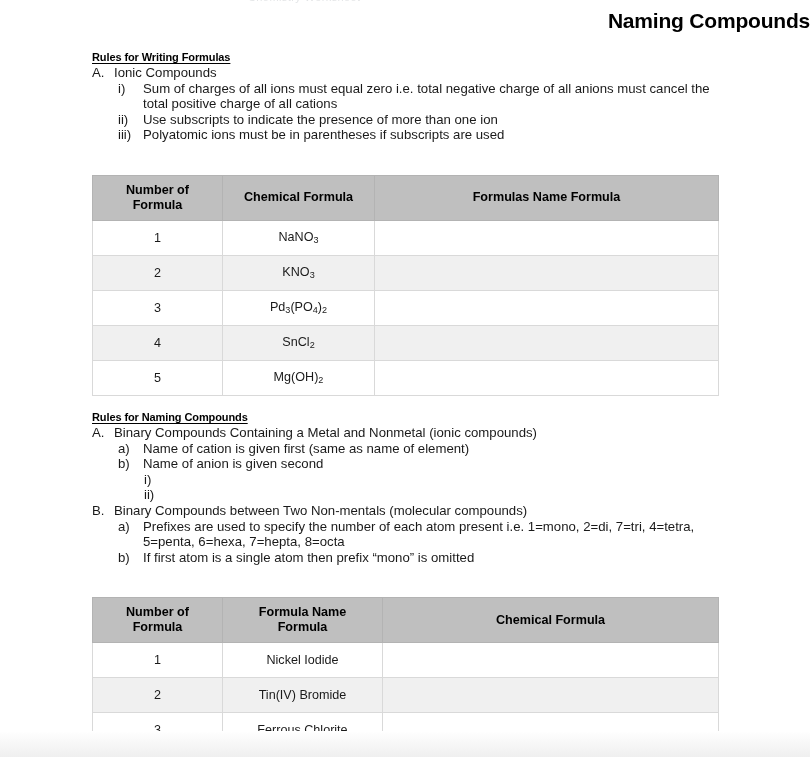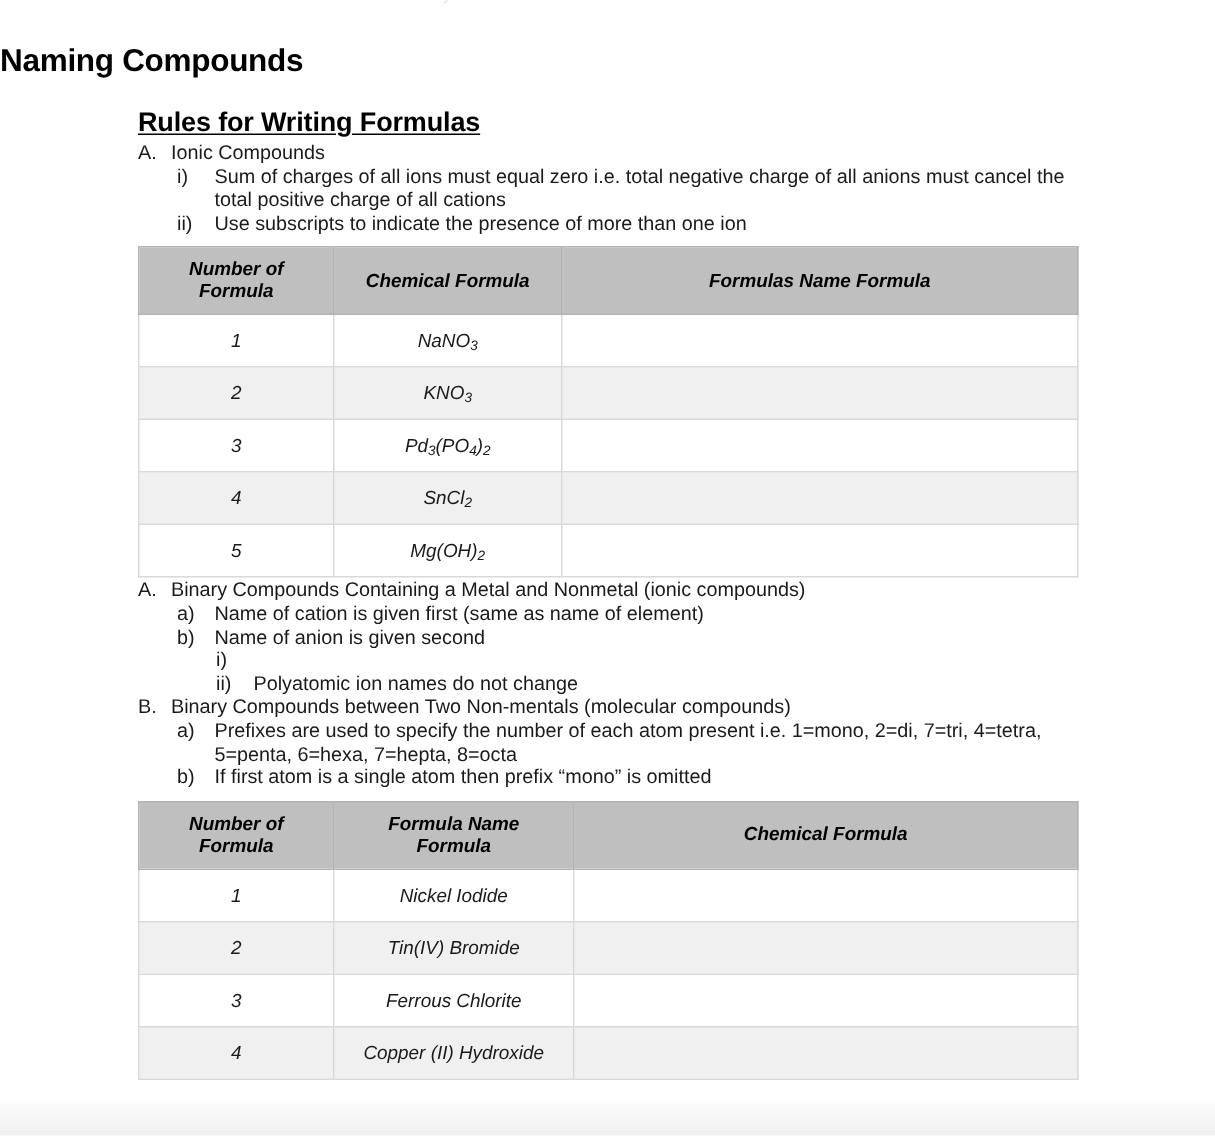--- a/index.html
+++ b/index.html
@@ -38,36 +38,36 @@
     font-size: 11px;
     line-height: 11px;
     color: #9aa0a6;
     white-space: nowrap;
     transform: translateY(-8px);
     letter-spacing: 0.4px;
   }
 
   .doc-title {
     margin: 0;
-    padding-top: 29px;
-    text-align: left;
+    padding-top: 9px;
+    text-align: right;
     font-size: 21px;
     font-weight: bold;
     letter-spacing: -0.2px;
     color: #000;
   }
 
   .content {
     padding-left: 92px;
     padding-right: 90px;
     margin-top: 18px;
   }
 
   .section-heading {
-    font-size: 18px;
+    font-size: 11px;
     font-weight: bold;
     text-decoration: underline;
     text-underline-offset: 2px;
     margin: 0 0 2px 0;
     color: #000;
     letter-spacing: -0.1px;
   }
 
   
   .outline {
@@ -103,24 +103,23 @@
   .lvl-c > .ol-marker { width: 25px; }
 
   .gap-top { margin-top: 15px; }
 
   em { font-style: italic; }
 
   
   .data-table {
     border-collapse: collapse;
     table-layout: fixed;
-    margin-top: 8px;
+    margin-top: 32px;
     font-size: 12.6px;
     color: #1a1a1a;
-    font-style: italic;
   }
   .data-table th,
   .data-table td {
     border: 1px solid #d9d9d9;
     text-align: center;
     vertical-align: middle;
   }
   .data-table thead th {
     background: #bfbfbf;
     border: 1px solid #b3b3b3;
@@ -186,20 +185,24 @@
         <span class="ol-text">Ionic Compounds</span>
       </div>
       <div class="ol-row lvl-b">
         <span class="ol-marker">i)</span>
         <span class="ol-text">Sum of charges of all ions must equal zero i.e. total negative charge of all anions must cancel the total positive charge of all cations</span>
       </div>
       <div class="ol-row lvl-b">
         <span class="ol-marker">ii)</span>
         <span class="ol-text">Use subscripts to indicate the presence of more than one ion</span>
       </div>
+      <div class="ol-row lvl-b">
+        <span class="ol-marker">iii)</span>
+        <span class="ol-text">Polyatomic ions must be in parentheses if subscripts are used</span>
+      </div>
     </div>
 
     <table class="data-table">
       <colgroup>
         <col style="width:130px">
         <col style="width:152px">
         <col style="width:344px">
       </colgroup>
       <thead>
         <tr>
@@ -237,40 +240,40 @@
           <td class="blank-cell"></td>
         </tr>
         <tr class="row-plain">
           <td>5</td>
           <td>Mg(OH)<sub>2</sub></td>
           <td class="blank-cell"></td>
         </tr>
       </tbody>
     </table>
 
+    <div class="section-heading gap-top">Rules for Naming Compounds</div>
 
     <div class="outline">
       <div class="ol-row lvl-a">
         <span class="ol-marker">A.</span>
         <span class="ol-text">Binary Compounds Containing a Metal and Nonmetal (ionic compounds)</span>
       </div>
       <div class="ol-row lvl-b">
         <span class="ol-marker">a)</span>
         <span class="ol-text">Name of cation is given first (same as name of element)</span>
       </div>
       <div class="ol-row lvl-b">
         <span class="ol-marker">b)</span>
         <span class="ol-text">Name of anion is given second</span>
       </div>
       <div class="ol-row lvl-c">
         <span class="ol-marker">i)</span>
       </div>
       <div class="ol-row lvl-c">
         <span class="ol-marker">ii)</span>
-        <span class="ol-text">Polyatomic ion names do not change</span>
       </div>
       <div class="ol-row lvl-a">
         <span class="ol-marker">B.</span>
         <span class="ol-text">Binary Compounds between Two Non-mentals (molecular compounds)</span>
       </div>
       <div class="ol-row lvl-b">
         <span class="ol-marker">a)</span>
         <span class="ol-text">Prefixes are used to specify the number of each atom present i.e. 1=mono, 2=di, 7=tri, 4=tetra, 5=penta, 6=hexa, 7=hepta, 8=octa</span>
       </div>
       <div class="ol-row lvl-b">

